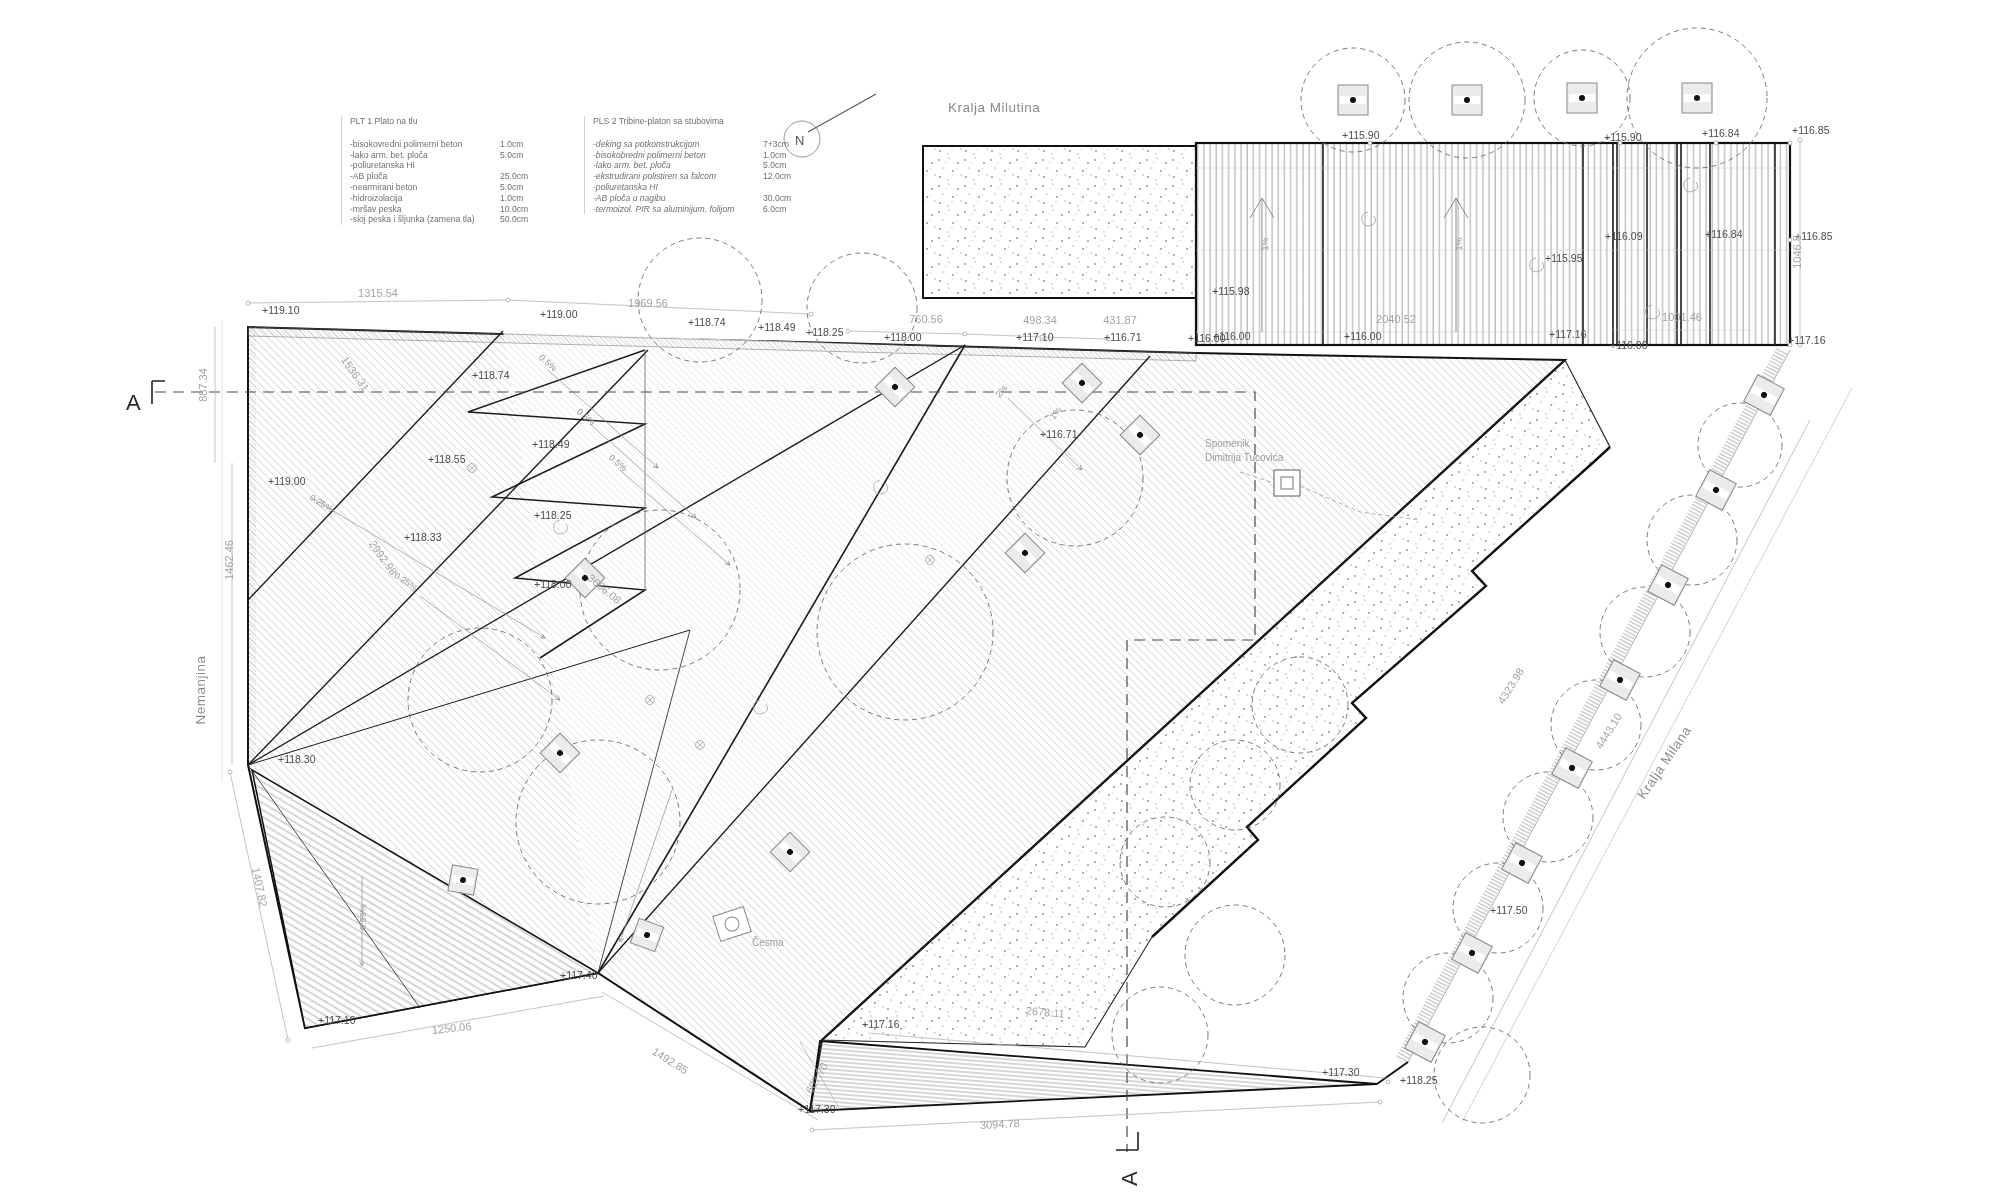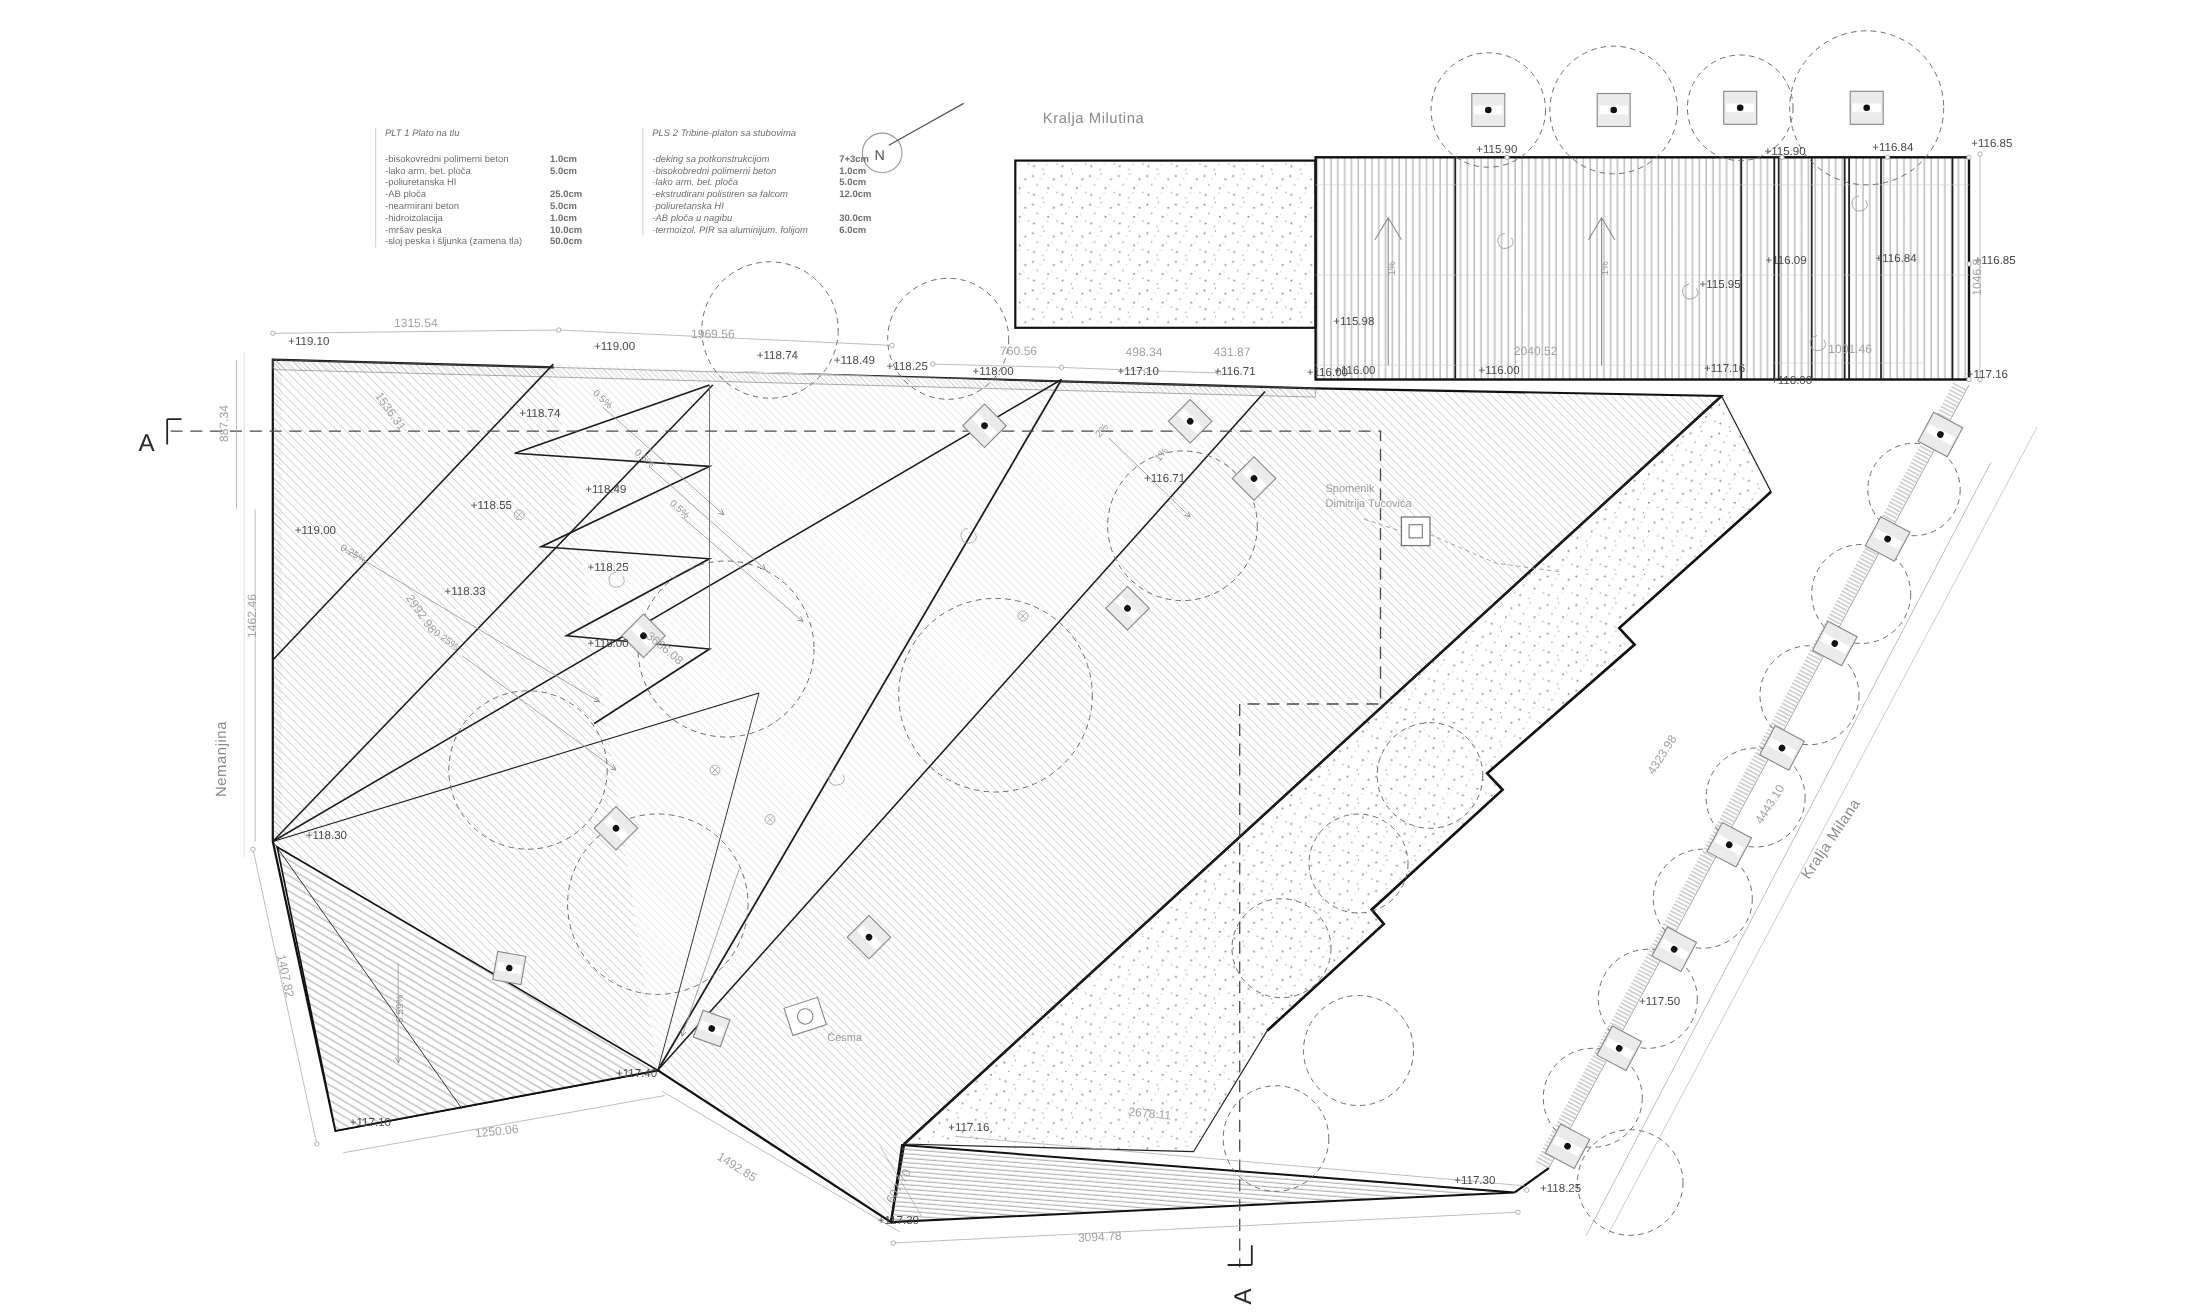--- a/index.html
+++ b/index.html
@@ -14,27 +14,27 @@
   .small-label{font-size:10px;fill:#9a9a9a;}
   .sectionA{font-size:22px;fill:#2b2b2b;}
   .north-n{font-size:13px;fill:#555;}
   .tree{fill:none;stroke:#6b6b6b;stroke-width:.9;stroke-dasharray:5 4;}
   .planter-box{fill:#ebebeb;stroke:#878787;stroke-width:1;}
   .planter-band{fill:#ffffff;}
   .planter-dot{fill:#111;}
   
   .legend{position:absolute;border-left:1px solid #d2d2d2;padding-left:8px;color:#6f6f6f;
           font-size:8.6px;line-height:10.8px;z-index:5;background:transparent;}
-  .legend .lg-title{margin-bottom:12px;font-style:italic;}
+  .legend .lg-title{margin-bottom:12px;}
   .lg-row{display:flex;gap:24px;}
   #legend-plt1{left:341px;top:116px;width:158px;}
   #legend-pls2{left:584px;top:116px;width:178px;}
   #legend-plt1 .lg-name{width:126px;flex:none;}
   #legend-pls2 .lg-name{width:146px;flex:none;font-style:italic;}
-  .lg-val{flex:none;font-weight:bold;}
+  .lg-val{flex:none;}
 </style>
 </head>
 <body>
 
 <svg id="plan-svg" width="2000" height="1193" viewBox="0 0 2000 1193">
   <defs>
     <pattern id="hatchDiag" width="5.5" height="5.5" patternUnits="userSpaceOnUse" patternTransform="rotate(-45)">
       <line x1="0" y1="0" x2="0" y2="5.5" stroke="#9a9a9a" stroke-width="0.7"></line>
     </pattern>
     <pattern id="hatchDiagLight" width="5" height="5" patternUnits="userSpaceOnUse" patternTransform="rotate(-45)">

